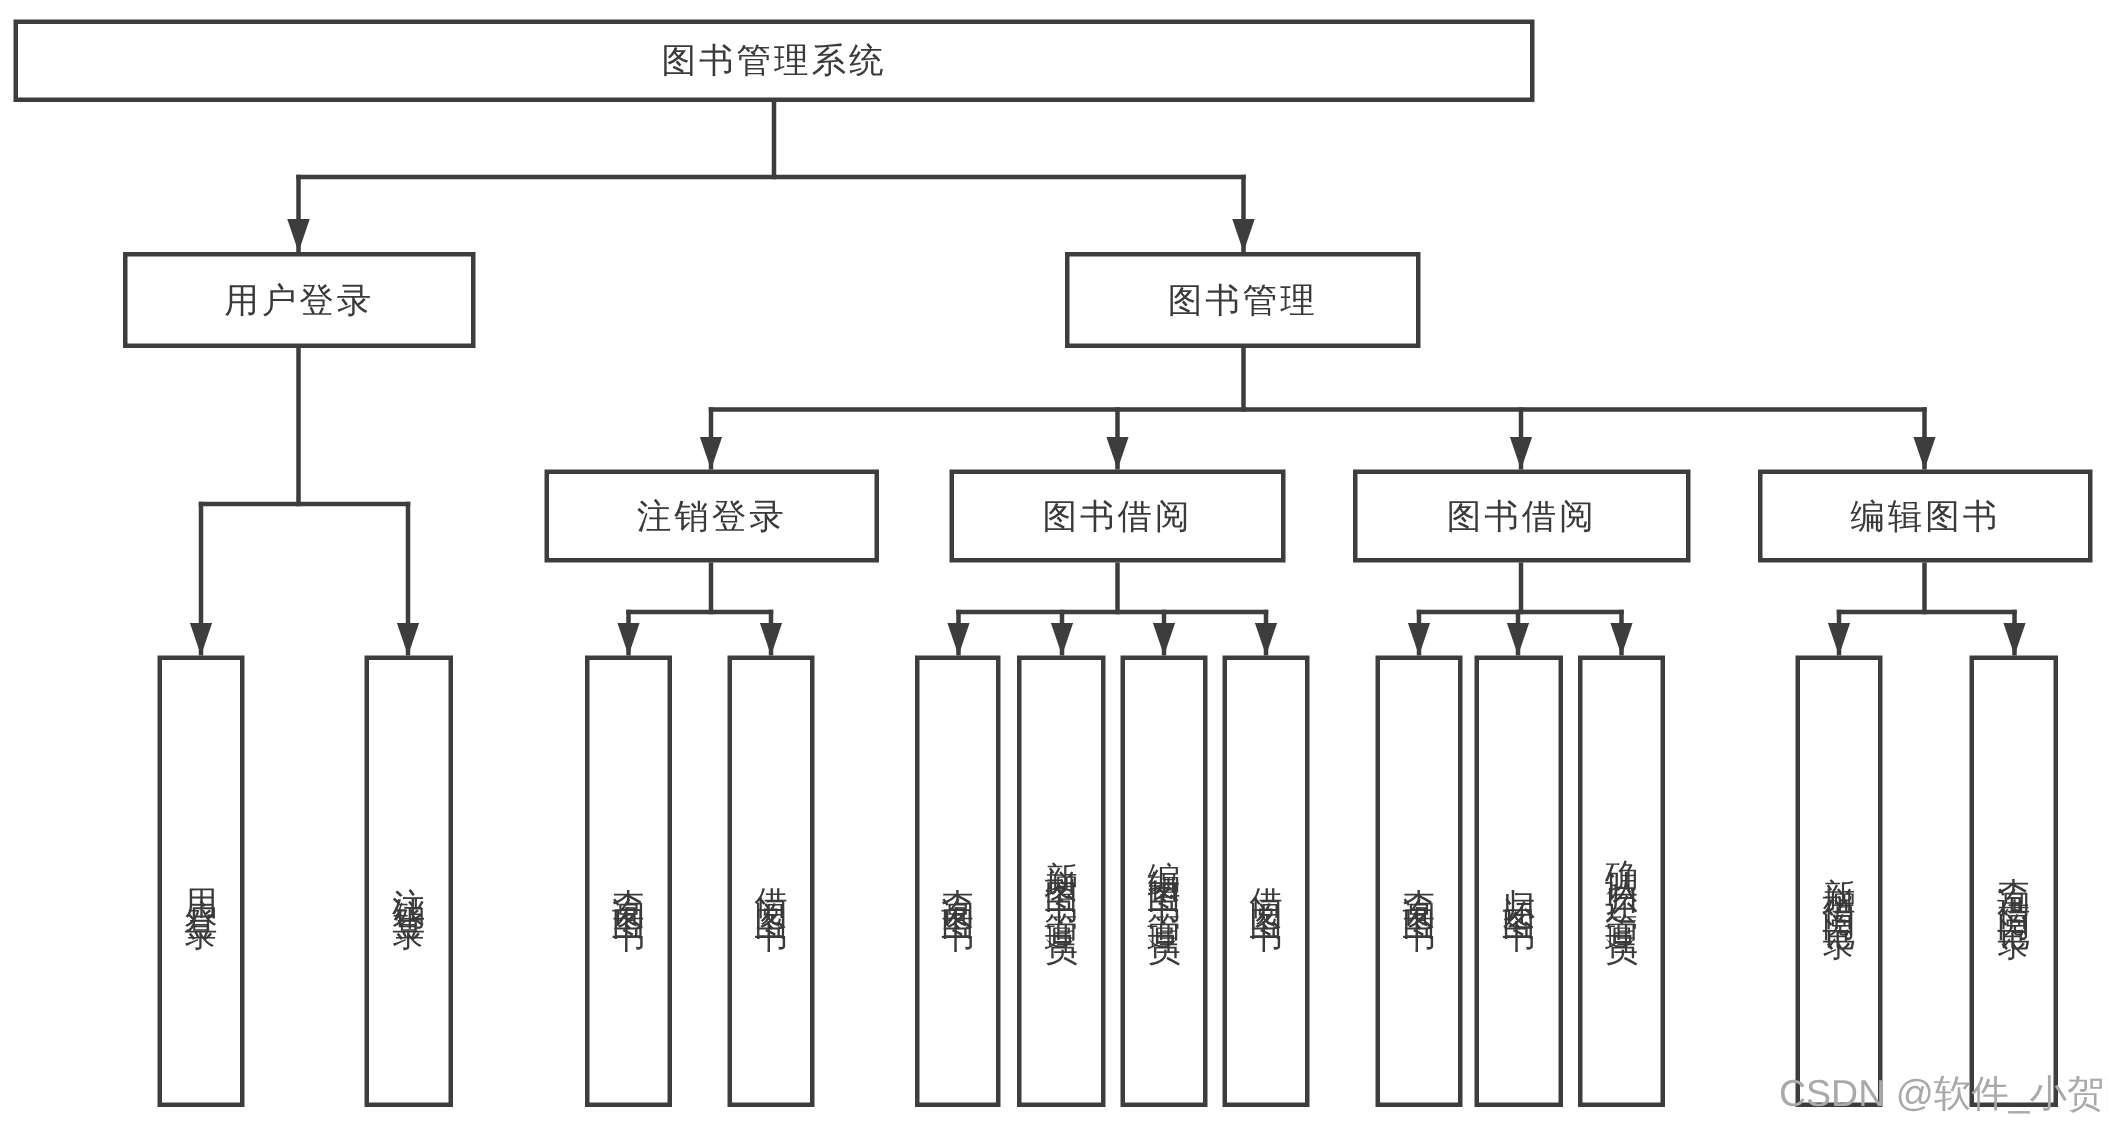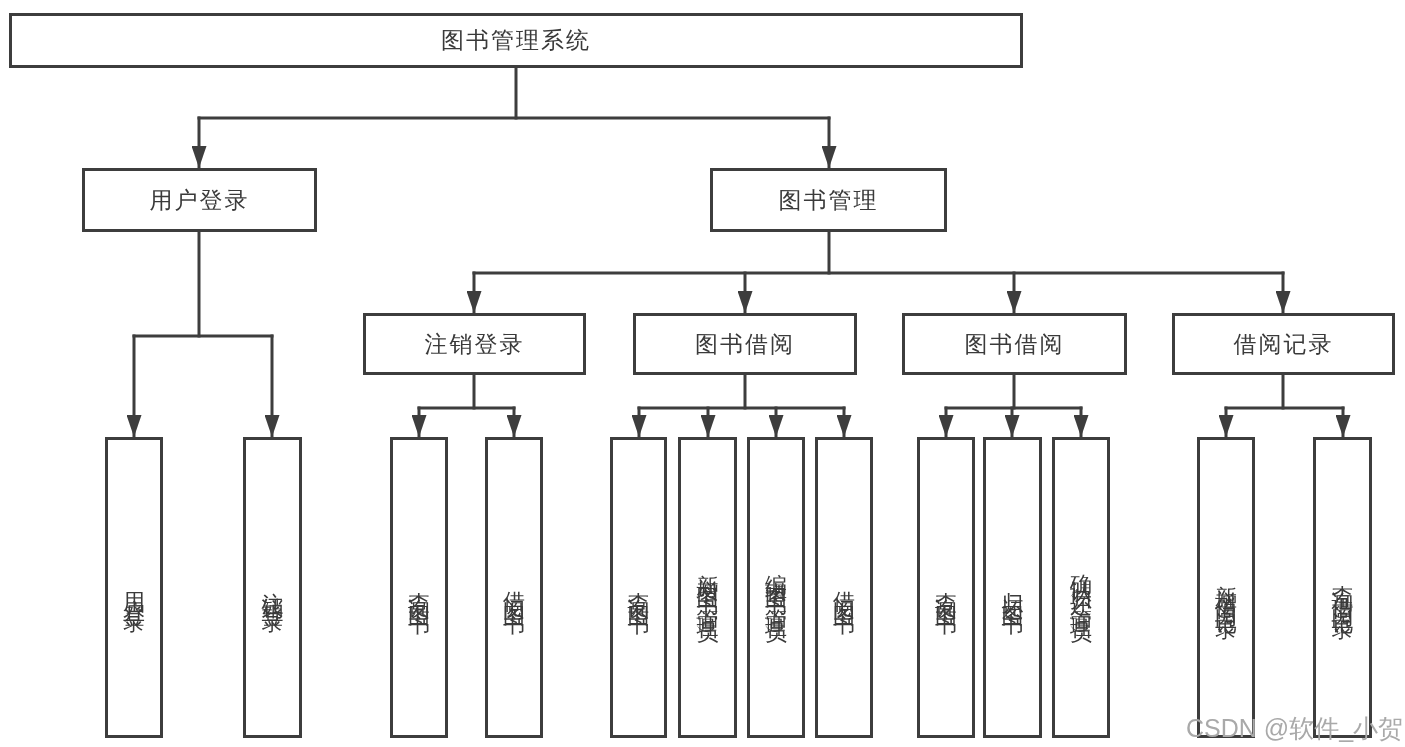--- a/index.html
+++ b/index.html
@@ -99,21 +99,21 @@
   </svg>
 
   <div class="box hbox" style="left:9px; top:13px; width:1014px; height:55px;">图书管理系统</div>
 
   <div class="box hbox" style="left:82px; top:168px; width:235px; height:64px;">用户登录</div>
   <div class="box hbox" style="left:710px; top:168px; width:237px; height:64px;">图书管理</div>
 
   <div class="box hbox" style="left:363px; top:313px; width:223px; height:62px;">注销登录</div>
   <div class="box hbox" style="left:633px; top:313px; width:224px; height:62px;">图书借阅</div>
   <div class="box hbox" style="left:902px; top:313px; width:225px; height:62px;">图书借阅</div>
-  <div class="box hbox" style="left:1172px; top:313px; width:223px; height:62px;">借阅记录</div>
+  <div class="box hbox" style="left:1172px; top:313px; width:223px; height:62px;">编辑图书</div>
 
   <div class="box vbox" style="left:105px; top:437px; width:58px; height:301px;">
     <span class="vlabel">用户登录</span>
   </div>
   <div class="box vbox" style="left:243px; top:437px; width:59px; height:301px;">
     <span class="vlabel">注销登录</span>
   </div>
 
   <div class="box vbox" style="left:390px; top:437px; width:58px; height:301px;">
     <span class="vlabel">查询图书</span>

